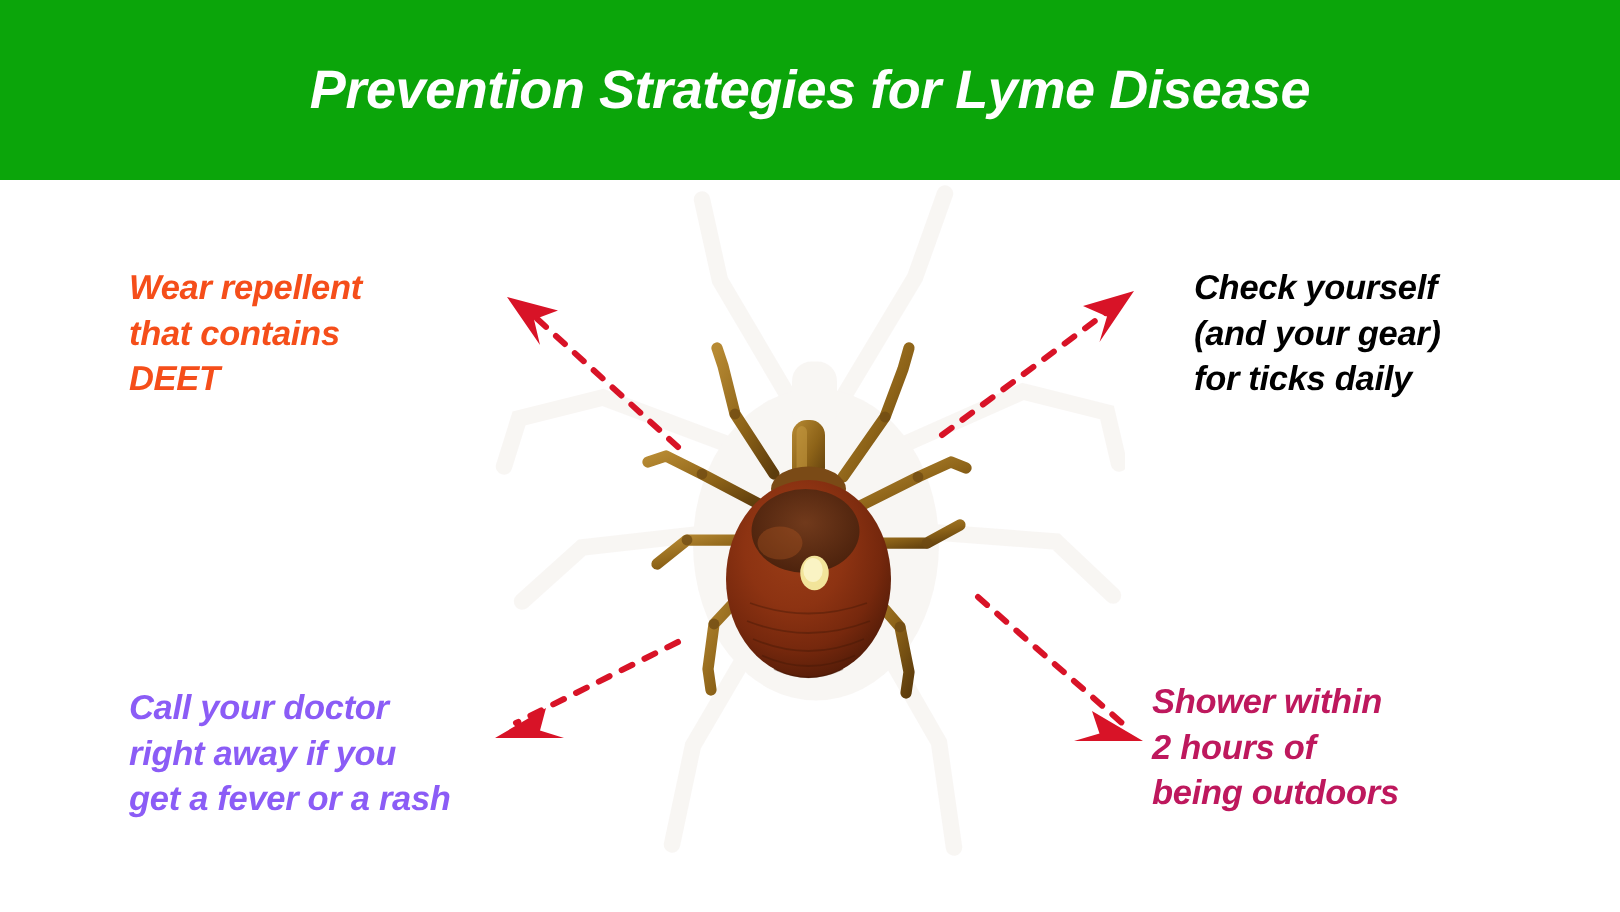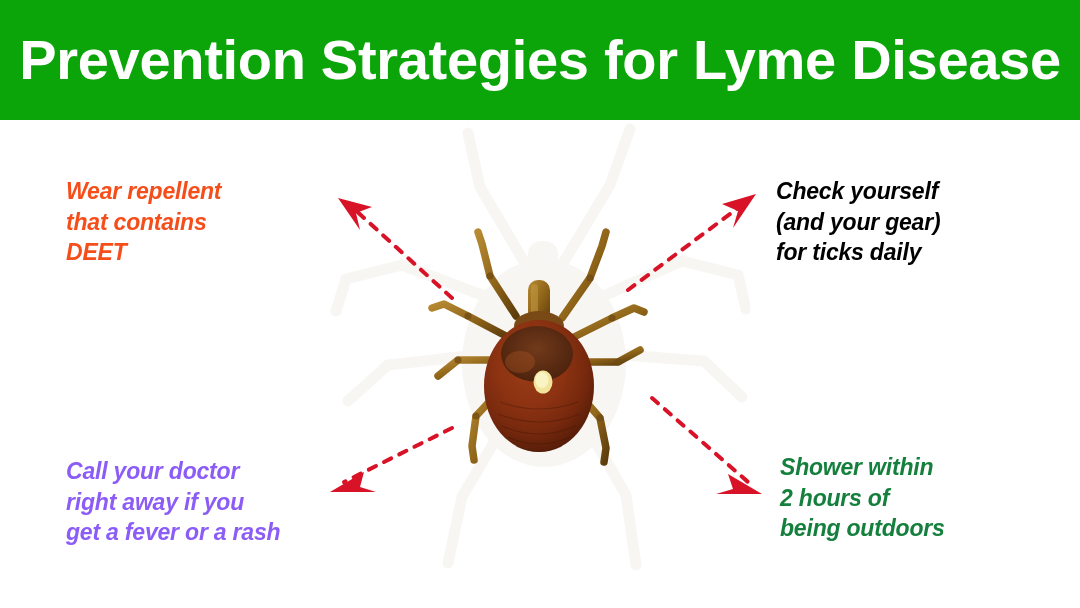--- a/index.html
+++ b/index.html
@@ -17,22 +17,23 @@
 
   
   #header {
     position:absolute; left:0; top:0;
     width:1080px; height:120px;
     background:#0ba50a;
     display:flex; align-items:center; justify-content:center;
   }
   #header-title {
     color:#ffffff;
-    font-size:56px;
+    font-size:36px;
     font-weight:bold;
+    font-style:italic;
     letter-spacing:-0.3px;
     white-space:nowrap;
     text-align:right;
     line-height:1;
   }
 
   
   #artwork {
     position:absolute;
     left:0; top:120px;
@@ -61,25 +62,26 @@
 
   
   .callout {
     position:absolute;
     font-size:23px;
     font-weight:bold;
     font-style:italic;
     line-height:1.33;
     letter-spacing:-0.2px;
     white-space:pre-line;
+    margin-left:20px;
   }
   #callout-repellent { left:66px;  top:176px; width:270px; color:#f54e1a; }
   #callout-check     { left:776px; top:176px; width:270px; color:#000000; }
   #callout-doctor    { left:66px;  top:456px; width:300px; color:#8b5cf6; }
-  #callout-shower    { left:780px; top:452px; width:270px; color:#15803d; }
+  #callout-shower    { left:748px; top:452px; width:270px; color:#be185d; }
 </style>
 </head>
 <body>
 
 <div id="page">
 
   <div id="header">
     <div id="header-title">Prevention Strategies for Lyme Disease</div>
   </div>
 

